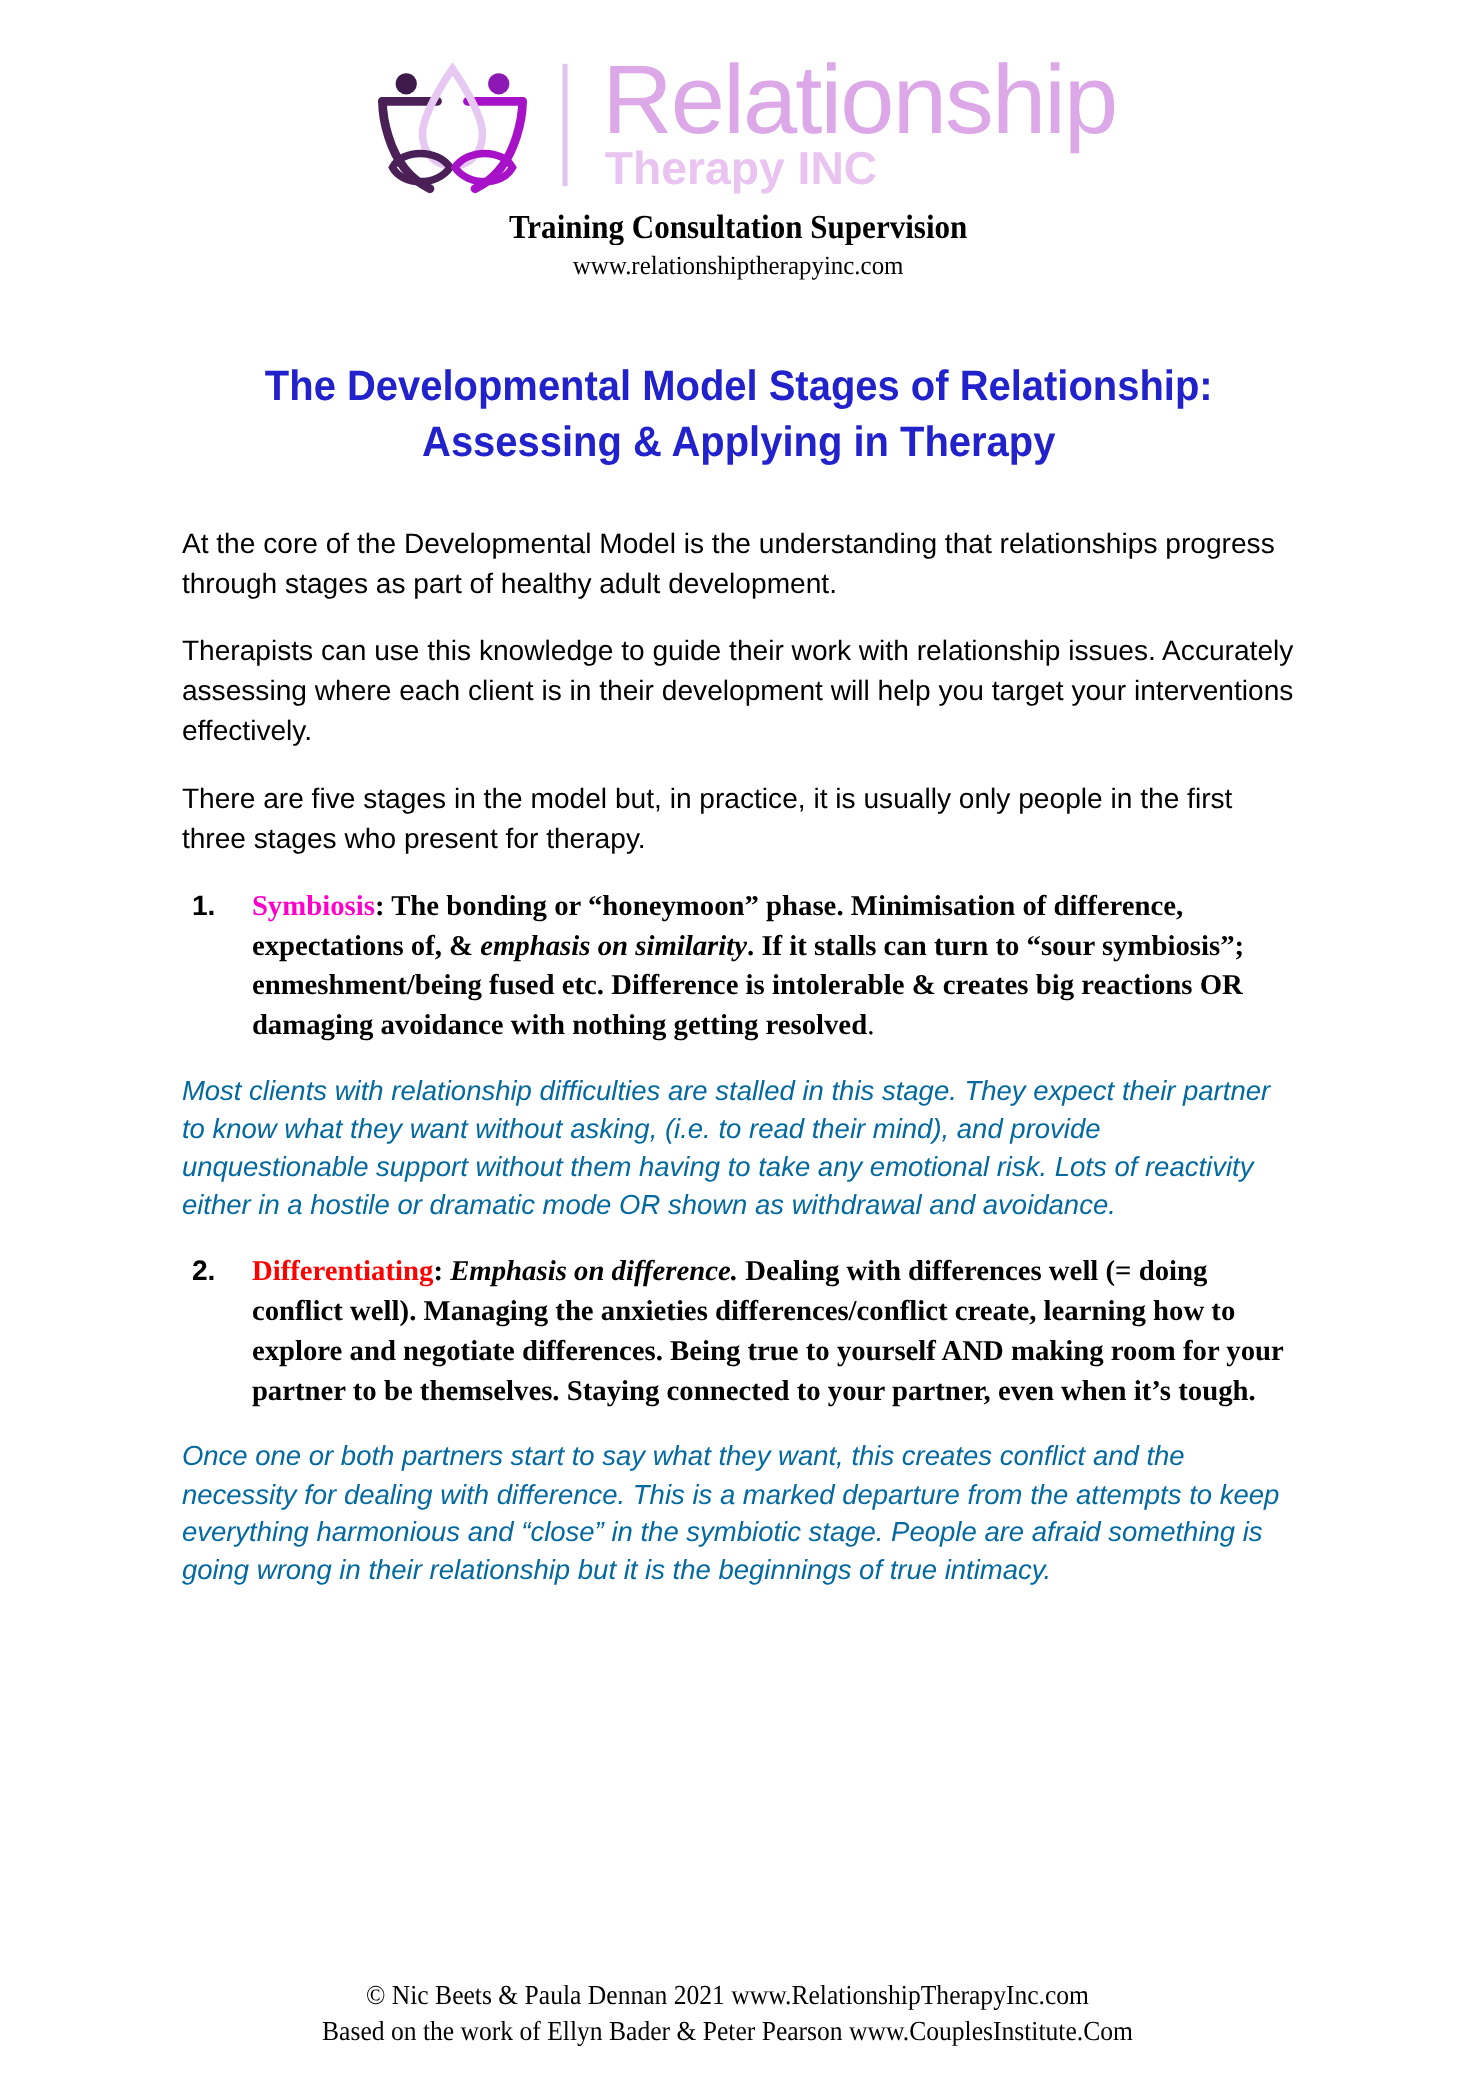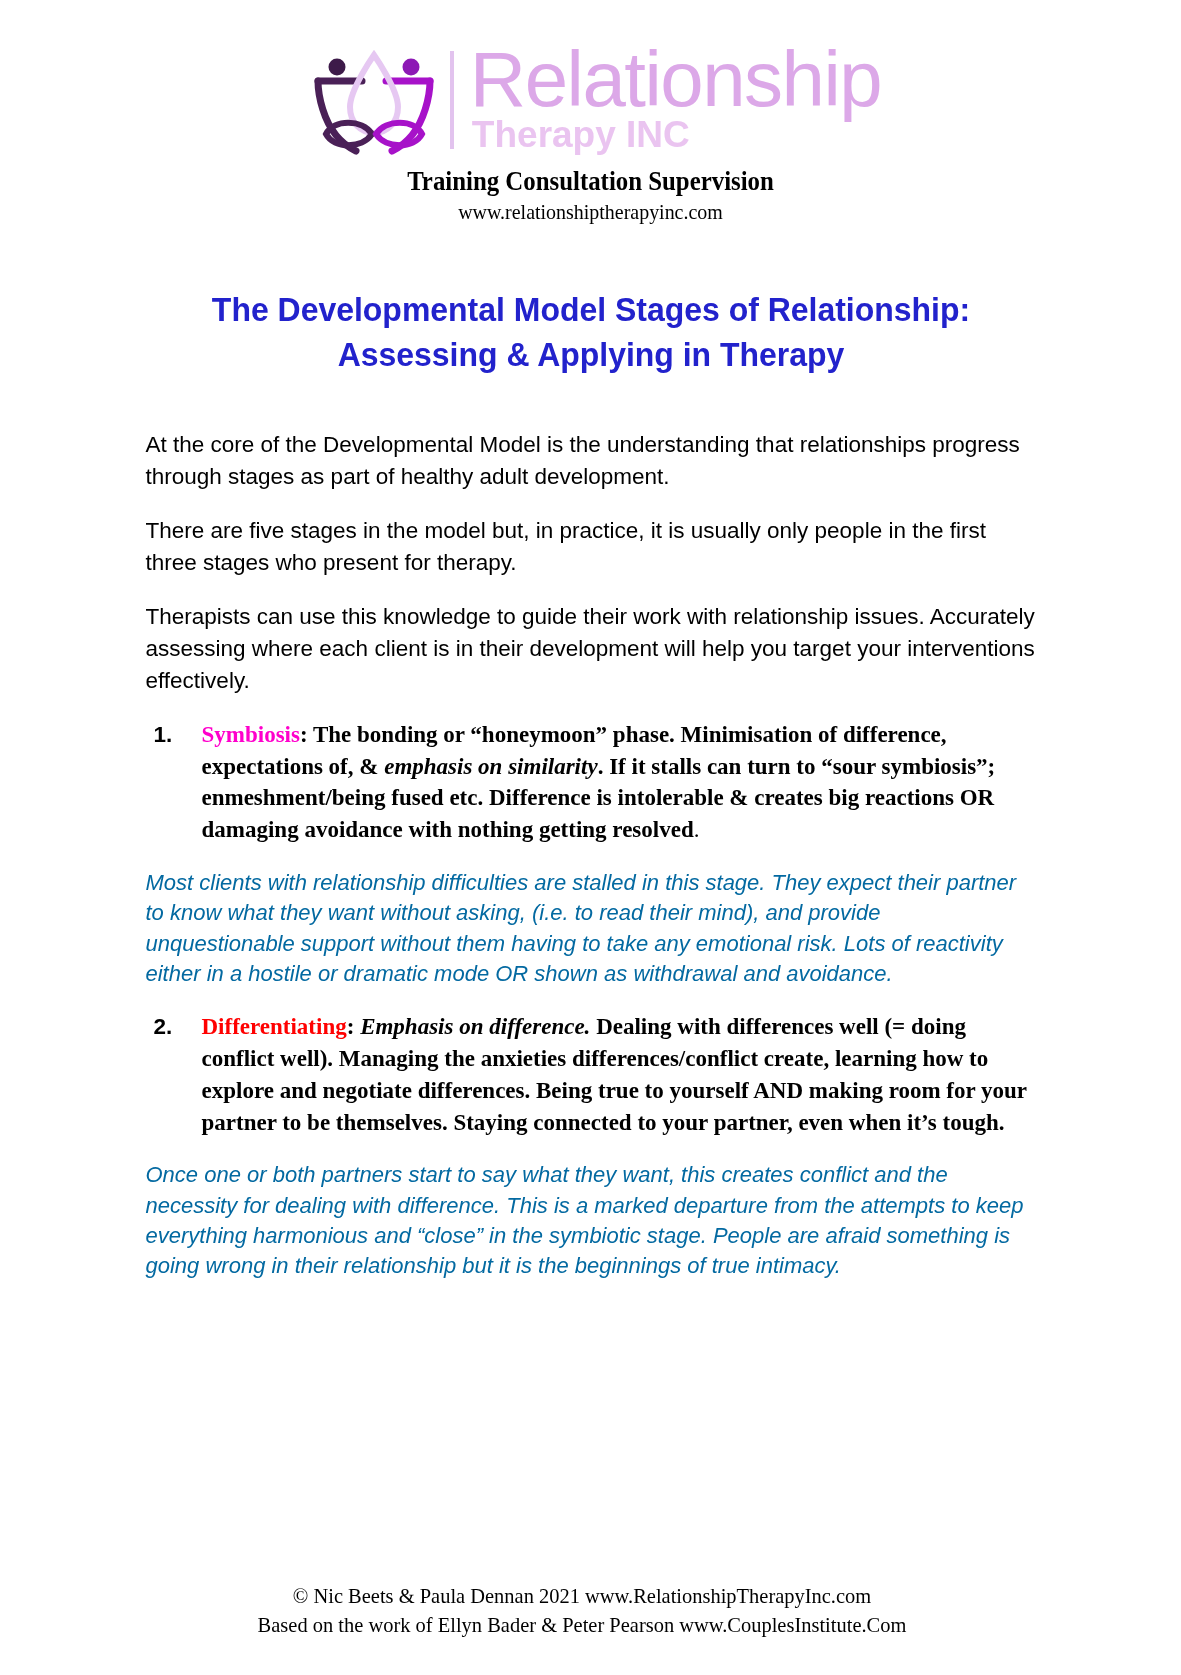--- a/index.html
+++ b/index.html
@@ -25,21 +25,21 @@
 
   
   .header {
     padding-top: 40px;
     text-align: center;
   }
   .logo-row {
     display: flex;
     align-items: center;
     justify-content: center;
-    gap: 6px;
+    gap: 18px;
     height: 120px;
   }
   .logo-mark {
     width: 148px;
     height: 118px;
     flex: 0 0 auto;
   }
   .logo-divider {
     width: 4px;
     height: 98px;
@@ -99,21 +99,21 @@
     margin: 62px auto 0 auto;
     width: 940px;
     transform: scaleX(0.94);
   }
   .doc-title .tl {
     display: block;
   }
 
   
   .content {
-    margin: 18px auto;
+    margin: 8px auto;
     width: 890px;
     padding-top: 34px;
   }
   p.body {
     font-family: "Liberation Sans", sans-serif;
     font-size: 22.5px;
     line-height: 1.42;
     color: #000;
     margin: 0 0 22px 0;
   }
@@ -213,22 +213,22 @@
   </div>
 
   <h1 class="doc-title" style="color: rgb(34, 34, 204);">
     <span class="tl">The Developmental Model Stages of Relationship:</span>
     <span class="tl">Assessing &amp; Applying in Therapy</span>
   </h1>
 
   <div class="content">
 
     <p class="body">At the core of the Developmental Model is the understanding that relationships progress through stages as part of healthy adult development.</p>
+    <p class="body">Therapists can use this knowledge to guide their work with relationship issues. Accurately assessing where each client is in their development will help you target your interventions effectively.</p>
     <p class="body">There are five stages in the model but, in practice, it is usually only people in the first three stages who present for therapy.</p>
-    <p class="body">Therapists can use this knowledge to guide their work with relationship issues. Accurately assessing where each client is in their development will help you target your interventions effectively.</p>
 
     <div class="stage">
       <div class="stage-num">1.</div>
       <div class="stage-body">
         <span class="stage-name" style="color: rgb(255, 0, 204);">Symbiosis</span><span>: The bonding or “honeymoon” phase. Minimisation of difference, expectations of, &amp; </span><span class="em-ital">emphasis on similarity</span><span>. If it stalls can turn to “sour symbiosis”; enmeshment/being fused etc.  Difference is intolerable &amp; creates big reactions OR damaging avoidance with nothing getting resolved</span><span style="font-weight:normal">.</span>
       </div>
     </div>
 
     <p class="ital">Most clients with relationship difficulties are stalled in this stage.  They expect their partner to know what they want without asking, (i.e. to read their mind), and provide unquestionable support without them having to take any emotional risk.  Lots of reactivity either in a hostile or dramatic mode OR shown as withdrawal and avoidance.</p>
 

